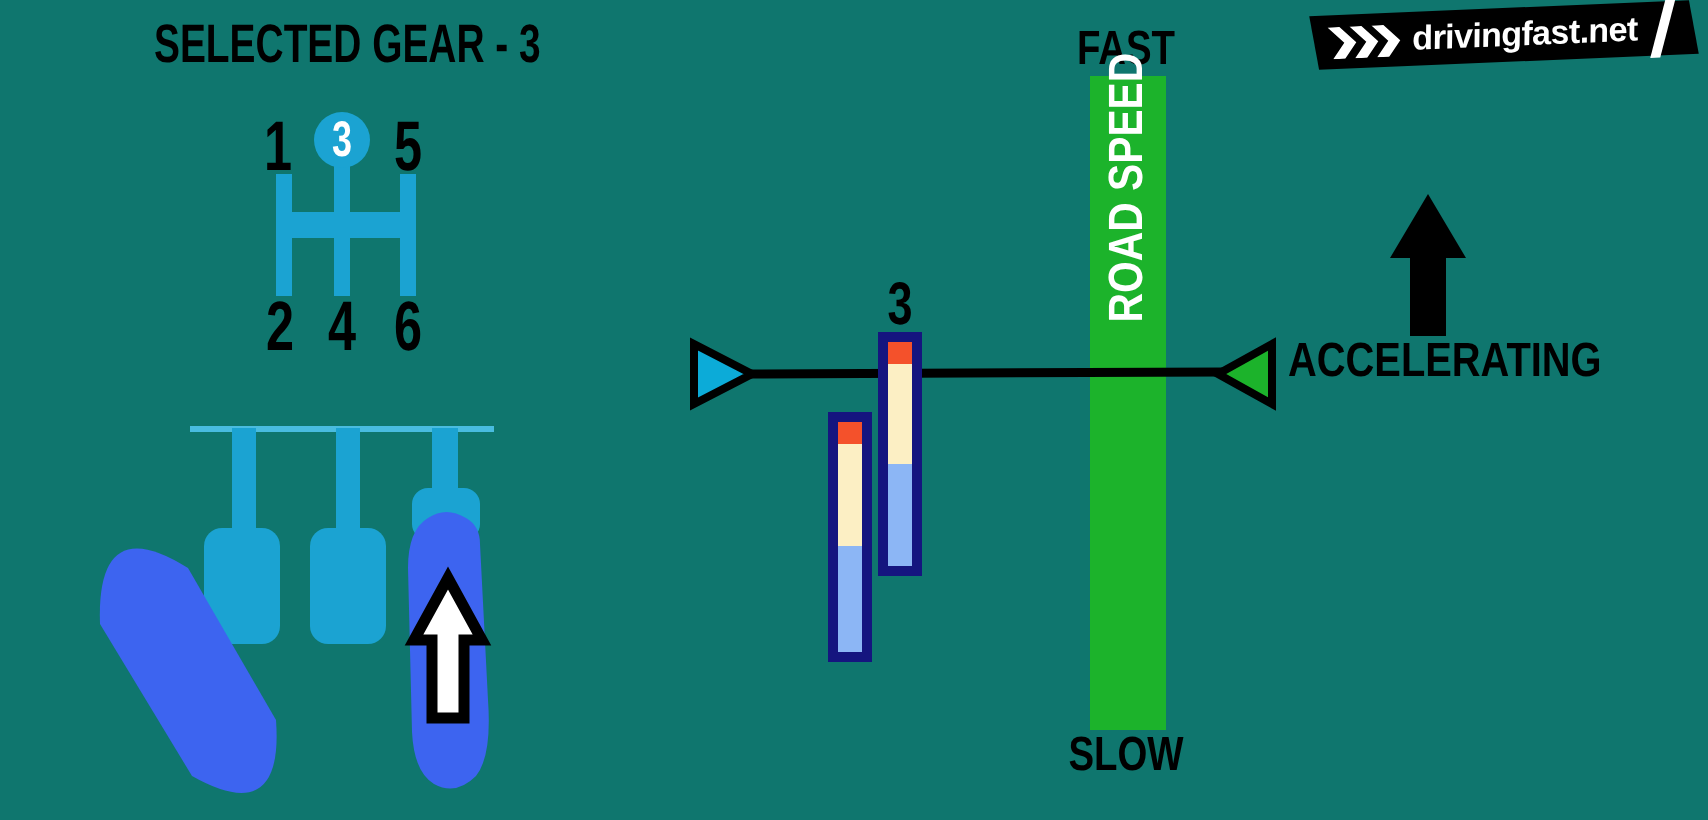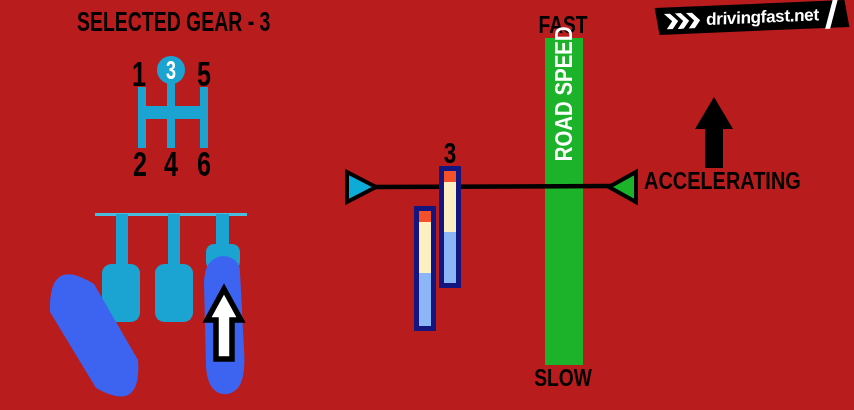--- a/index.html
+++ b/index.html
@@ -1,16 +1,16 @@
 <!DOCTYPE html>
 <html style="--cyan: #1BA3D2; --light-cyan: #49BCE0; --foot-blue: #3D64F0; --navy: #15157F; --cream: #FCEFC4; --light-blue: #8CB6F5; --red-orange: #F4512B; --green: #1CB32B; --pointer-cyan: #0CABD8; --ink: #000000;"><head>
 <meta charset="utf-8">
 <style>
   html,body{margin:0;padding:0;background:#fff;}
-  .stage{position:relative;width:854px;height:410px;background:#b91c1c;overflow:hidden;
+  .stage{position:relative;width:854px;height:410px;background:#0f766e;overflow:hidden;
          font-family:"Liberation Sans",sans-serif;}
   .art{position:absolute;left:0;top:0;}
 
   
   .f-cyan{fill:var(--cyan);}
   .f-lcyan{fill:var(--light-cyan);}
   .f-blue{fill:var(--foot-blue);}
   .f-navy{fill:var(--navy);}
   .f-cream{fill:var(--cream);}
   .f-lblue{fill:var(--light-blue);}

